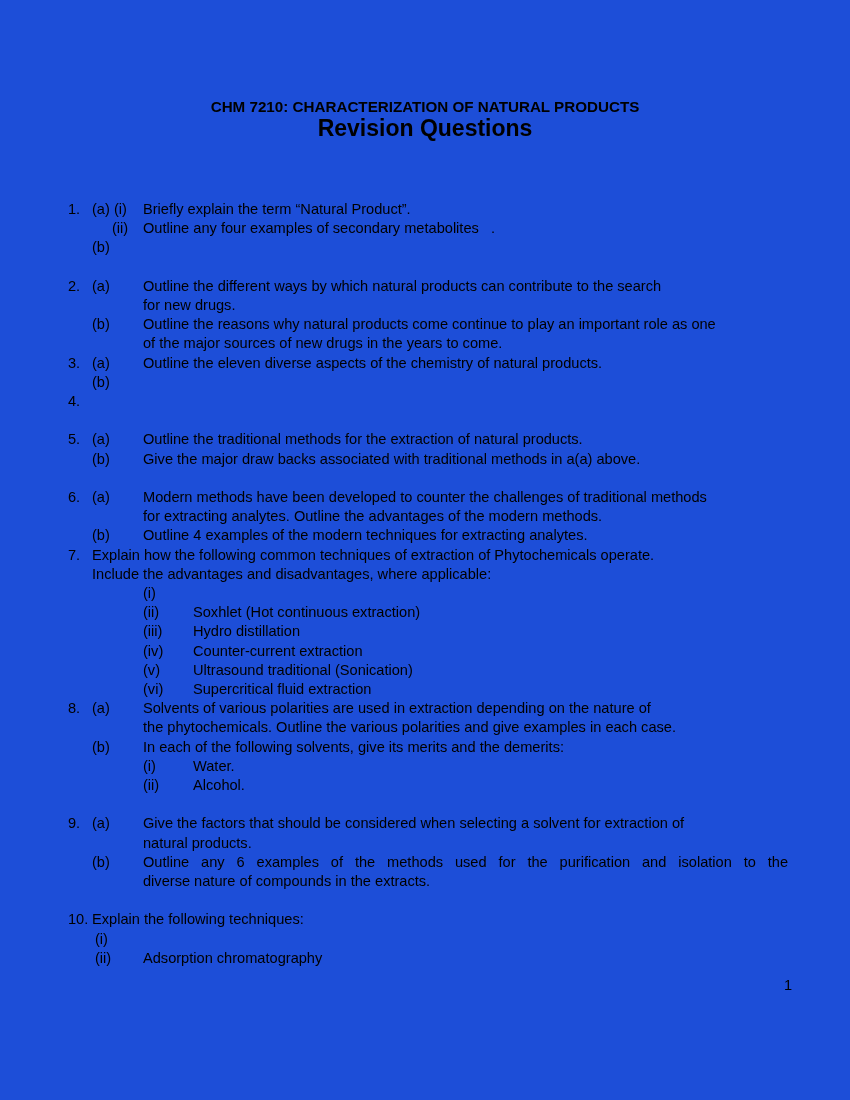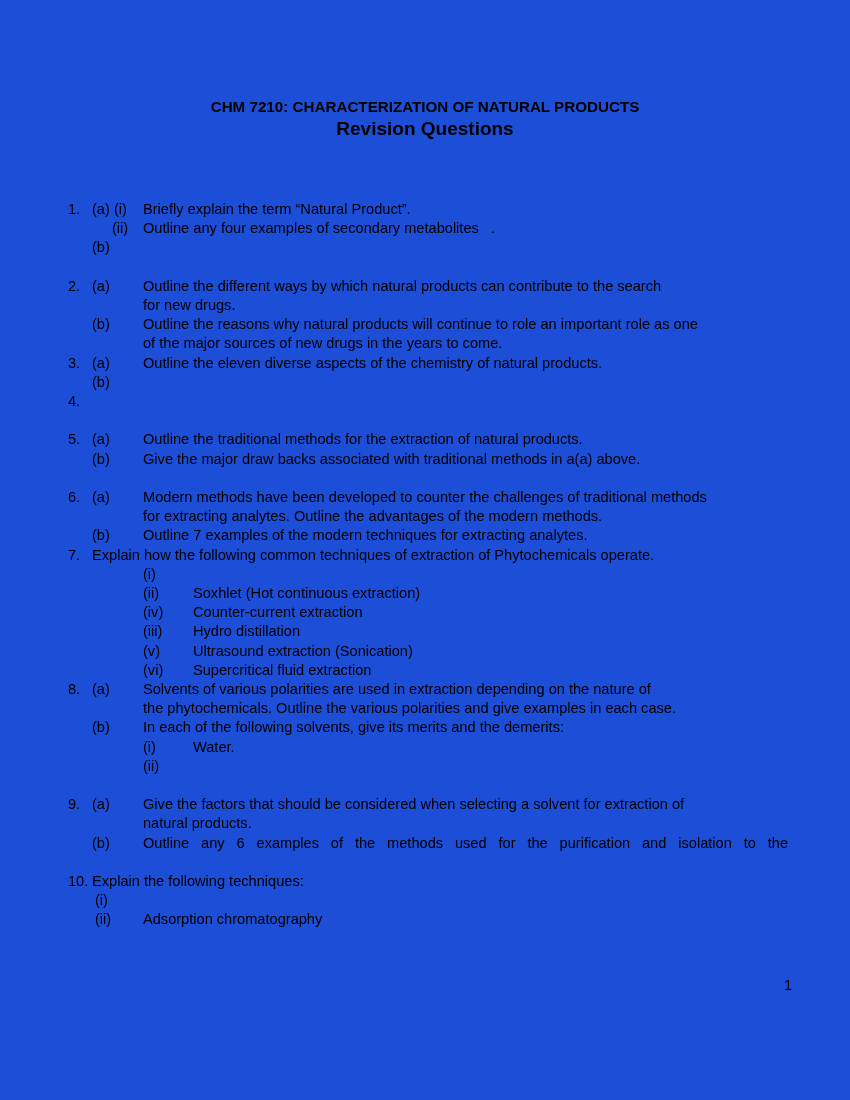--- a/index.html
+++ b/index.html
@@ -4,21 +4,21 @@
 <style>
   html,body{margin:0;padding:0;background:#e8e8e8;}
   .page{
     position:relative;width:850px;height:1100px;background:#1d4ed8;
     font-family:"Liberation Sans","DejaVu Sans",sans-serif;
     font-size:14.6px;line-height:19.2px;color:#000;
     margin:0 auto;overflow:hidden;
   }
   .hdr{position:absolute;top:97px;left:65px;width:720px;text-align:center;}
   .hdr .t1{font-size:15.2px;font-weight:700;line-height:20px;}
-  .hdr .t2{font-size:19px;font-weight:700;line-height:23px;}
+  .hdr .t2{font-size:23px;font-weight:700;line-height:23px;}
   .main{position:absolute;top:200px;left:68px;width:720px;}
   .row{display:grid;grid-template-columns:24px 51px 1fr;}
   .row.wide{grid-template-columns:24px 1fr;}
   .row.sub{padding-left:75px;grid-template-columns:50px 1fr;}
   .n,.l,.t{white-space:pre;}
   .ind1 .l{padding-left:20px;}
   .ind2 .l{padding-left:3px;}
   .just .t{white-space:normal;text-align:justify;text-align-last:justify;}
   .gap{margin-top:19.2px;}
   .pgnum{position:absolute;top:976px;right:58px;}
@@ -59,21 +59,21 @@
           <span class="t">Outline the different ways by which natural products can contribute to the search</span>
         </div>
       <div class="row">
           <span class="n"></span>
           <span class="l"></span>
           <span class="t">for new drugs.</span>
         </div>
       <div class="row">
           <span class="n"></span>
           <span class="l">(b)</span>
-          <span class="t">Outline the reasons why natural products will continue to role an important role as one</span>
+          <span class="t">Outline the reasons why natural products come continue to play an important role as one</span>
         </div>
       <div class="row">
           <span class="n"></span>
           <span class="l"></span>
           <span class="t">of the major sources of new drugs in the years to come.</span>
         </div>
       <div class="row">
           <span class="n">3.</span>
           <span class="l">(a)</span>
           <span class="t">Outline the eleven diverse aspects of the chemistry of natural products.</span>
@@ -108,44 +108,48 @@
           <span class="t">Modern methods have been developed to counter the challenges of traditional methods</span>
         </div>
       <div class="row">
           <span class="n"></span>
           <span class="l"></span>
           <span class="t">for extracting analytes. Outline the advantages of the modern methods.</span>
         </div>
       <div class="row">
           <span class="n"></span>
           <span class="l">(b)</span>
-          <span class="t">Outline 7 examples of the modern techniques for extracting analytes.</span>
+          <span class="t">Outline 4 examples of the modern techniques for extracting analytes.</span>
         </div>
       <div class="row wide">
           <span class="n">7.</span>
           <span class="t">Explain how the following common techniques of extraction of Phytochemicals operate.</span>
         </div>
+      <div class="row wide">
+          <span class="n"></span>
+          <span class="t">Include the advantages and disadvantages, where applicable:</span>
+        </div>
       <div class="row sub">
           <span class="l">(i)</span>
         </div>
       <div class="row sub">
           <span class="l">(ii)</span>
           <span class="t">Soxhlet (Hot continuous extraction)</span>
+        </div>
+      <div class="row sub">
+          <span class="l">(iii)</span>
+          <span class="t">Hydro distillation</span>
         </div>
       <div class="row sub">
           <span class="l">(iv)</span>
           <span class="t">Counter-current extraction</span>
         </div>
       <div class="row sub">
-          <span class="l">(iii)</span>
-          <span class="t">Hydro distillation</span>
-        </div>
-      <div class="row sub">
           <span class="l">(v)</span>
-          <span class="t">Ultrasound extraction (Sonication)</span>
+          <span class="t">Ultrasound traditional (Sonication)</span>
         </div>
       <div class="row sub">
           <span class="l">(vi)</span>
           <span class="t">Supercritical fluid extraction</span>
         </div>
       <div class="row">
           <span class="n">8.</span>
           <span class="l">(a)</span>
           <span class="t">Solvents of various polarities are used in extraction depending on the nature of</span>
         </div>
@@ -158,38 +162,44 @@
           <span class="n"></span>
           <span class="l">(b)</span>
           <span class="t">In each of the following solvents, give its merits and the demerits:</span>
         </div>
       <div class="row sub">
           <span class="l">(i)</span>
           <span class="t">Water.</span>
         </div>
       <div class="row sub">
           <span class="l">(ii)</span>
+          <span class="t">Alcohol.</span>
         </div>
     </div>
 
     <div class="gap">
       <div class="row">
           <span class="n">9.</span>
           <span class="l">(a)</span>
           <span class="t">Give the factors that should be considered when selecting a solvent for extraction of</span>
         </div>
       <div class="row">
           <span class="n"></span>
           <span class="l"></span>
           <span class="t">natural products.</span>
         </div>
       <div class="row just">
           <span class="n"></span>
           <span class="l">(b)</span>
           <span class="t">Outline any 6 examples of the methods used for the purification and isolation to the</span>
+        </div>
+      <div class="row">
+          <span class="n"></span>
+          <span class="l"></span>
+          <span class="t">diverse nature of compounds in the extracts.</span>
         </div>
     </div>
 
     <div class="gap">
       <div class="row wide">
           <span class="n">10.</span>
           <span class="t">Explain the following techniques:</span>
         </div>
       <div class="row ind2">
           <span class="n"></span>

